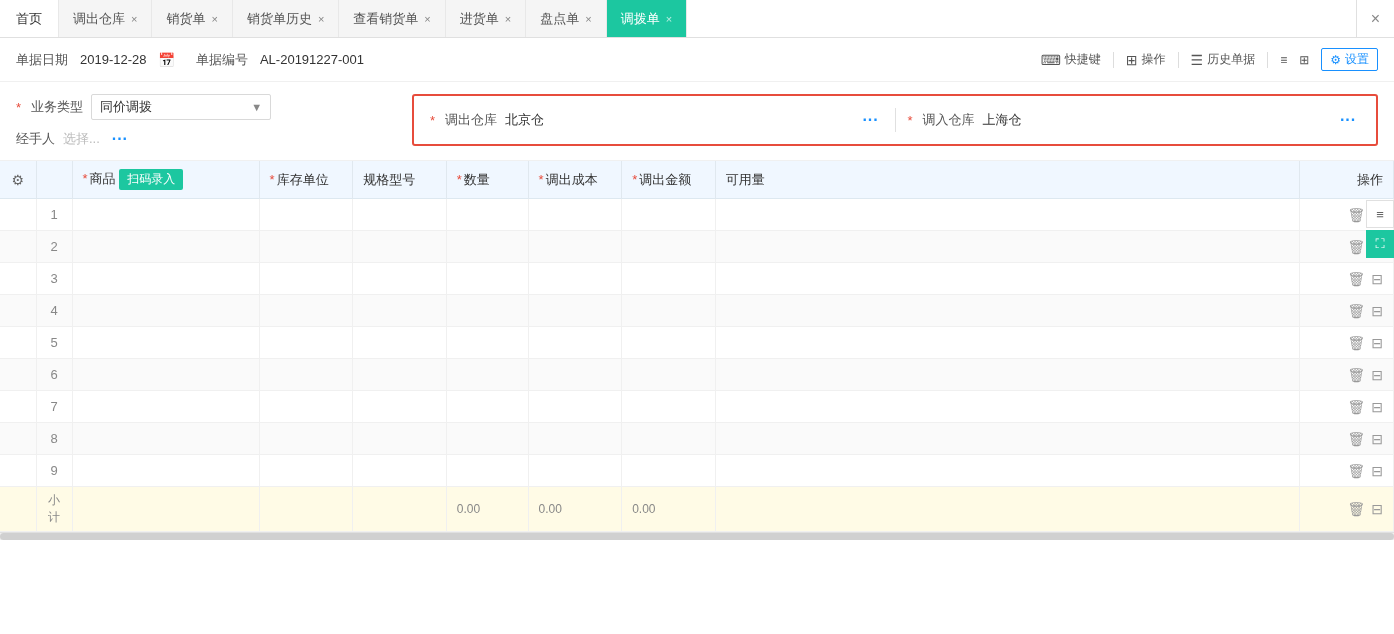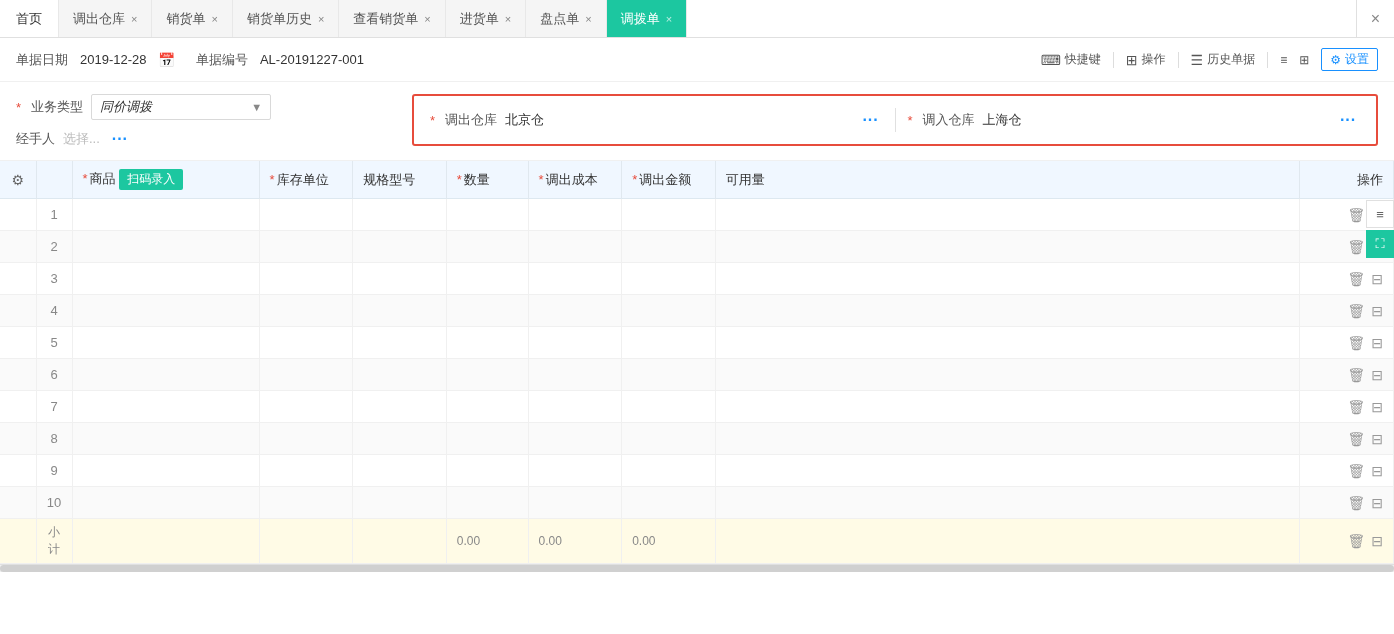--- a/index.html
+++ b/index.html
@@ -150,21 +150,21 @@
       display: flex;
       align-items: center;
       gap: 4px;
       border: 1px solid #d9d9d9;
       padding: 3px 8px;
       border-radius: 2px;
       min-width: 180px;
       background: #fff;
       cursor: pointer;
     }
-    .field-select-text { flex: 1; color: #333; font-style: italic; }
+    .field-select-text { flex: 1; color: #333; }
     .dropdown-arrow { color: #888; font-size: 11px; }
     .more-btn {
       color: #1890ff;
       cursor: pointer;
       font-size: 16px;
       font-weight: bold;
       padding: 0 4px;
     }
     .warehouse-field {
       display: flex;
@@ -585,37 +585,20 @@
       <td></td>
       <td></td>
       <td></td>
       <td>
         <div class="op-cell">
           <span class="op-icon" title="删除">🗑</span>
           <span class="op-icon copy" title="复制">⊟</span>
         </div>
       </td>
     </tr>
-          <tr>
-      <td></td>
-      <td style="text-align:center;color:#888;">10</td>
-      <td></td>
-      <td></td>
-      <td></td>
-      <td></td>
-      <td></td>
-      <td></td>
-      <td></td>
-      <td>
-        <div class="op-cell">
-          <span class="op-icon" title="删除">🗑</span>
-          <span class="op-icon copy" title="复制">⊟</span>
-        </div>
-      </td>
-    </tr>
           <tr class="subtotal-row">
     <td></td>
     <td style="text-align:center;color:#888;margin-top:40px;">小计</td>
     <td></td>
     <td></td>
     <td></td>
     <td>0.00</td>
     <td>0.00</td>
     <td>0.00</td>
     <td></td>

